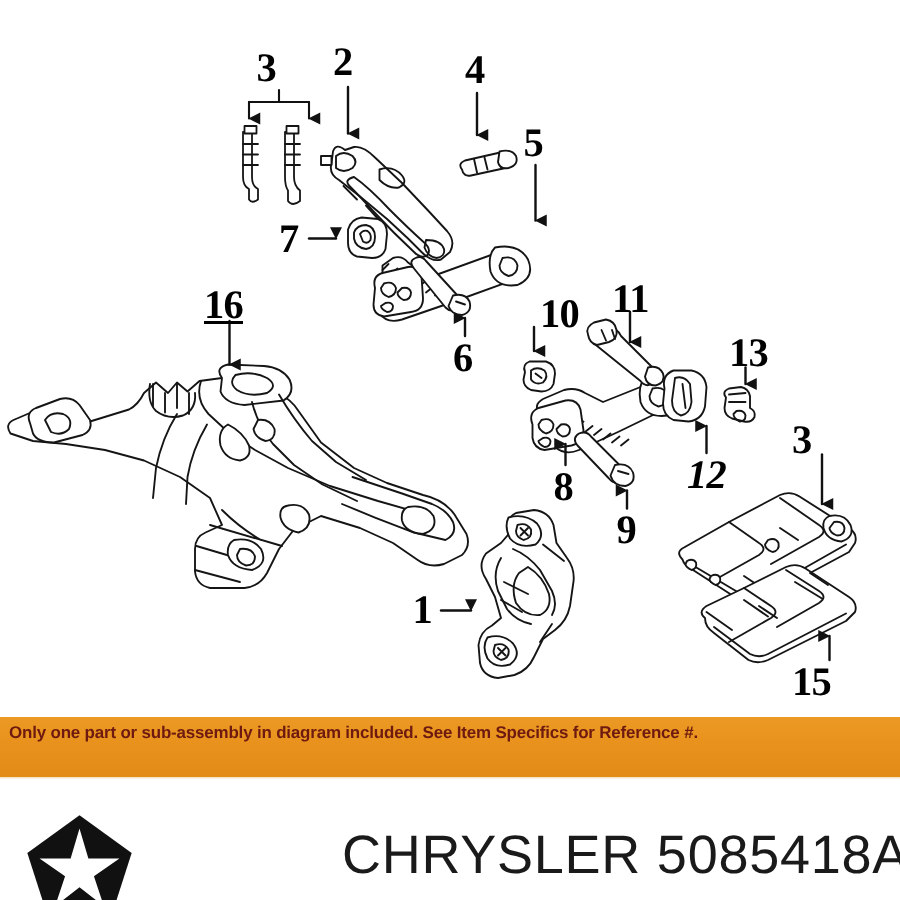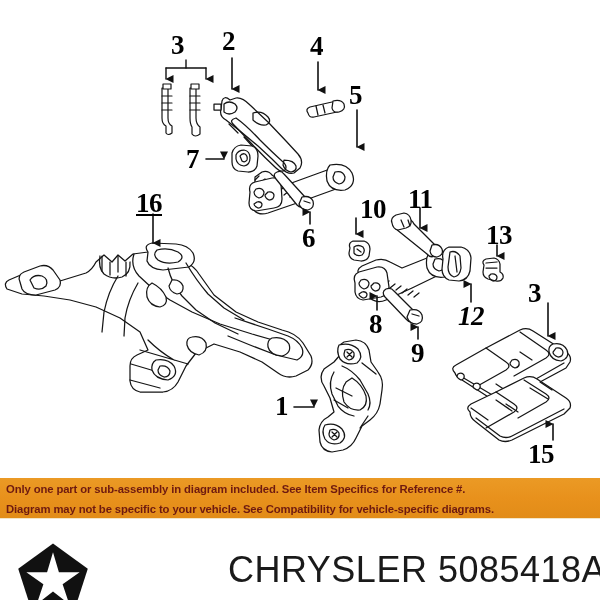--- a/index.html
+++ b/index.html
@@ -385,21 +385,20 @@
     <div class="callout-num" style="left:369px; top:311px;">8</div>
     <div class="callout-num" style="left:458px; top:303px;font-style:italic;">12</div>
     <div class="callout-num" style="left:411px; top:340px;">9</div>
     <div class="callout-num" style="left:528px; top:280px;">3</div>
     <div class="callout-num" style="left:275px; top:393px;">1</div>
     <div class="callout-num" style="left:528px; top:441px;">15</div>
   </div>
 
   <div id="notice-banner">
     <div class="line">Only one part or sub-assembly in diagram included. See Item Specifics for Reference #.</div>
-    <div class="line">Diagram may not be specific to your vehicle. See Compatibility for vehicle-specific diagrams.</div>
   </div>
 
   <div id="footer-area">
     <div class="hairline-top"></div>
 
     <svg id="brand-logo" viewBox="0 0 100 100" xmlns="http://www.w3.org/2000/svg">
       <polygon points="50,2 97,36 79,92 21,92 3,36" fill="#111111"></polygon>
       <polygon points="50,14 58,41 86,41 63,57 72,84 50,67 28,84 37,57 14,41 42,41" fill="#ffffff"></polygon>
     </svg>
 

